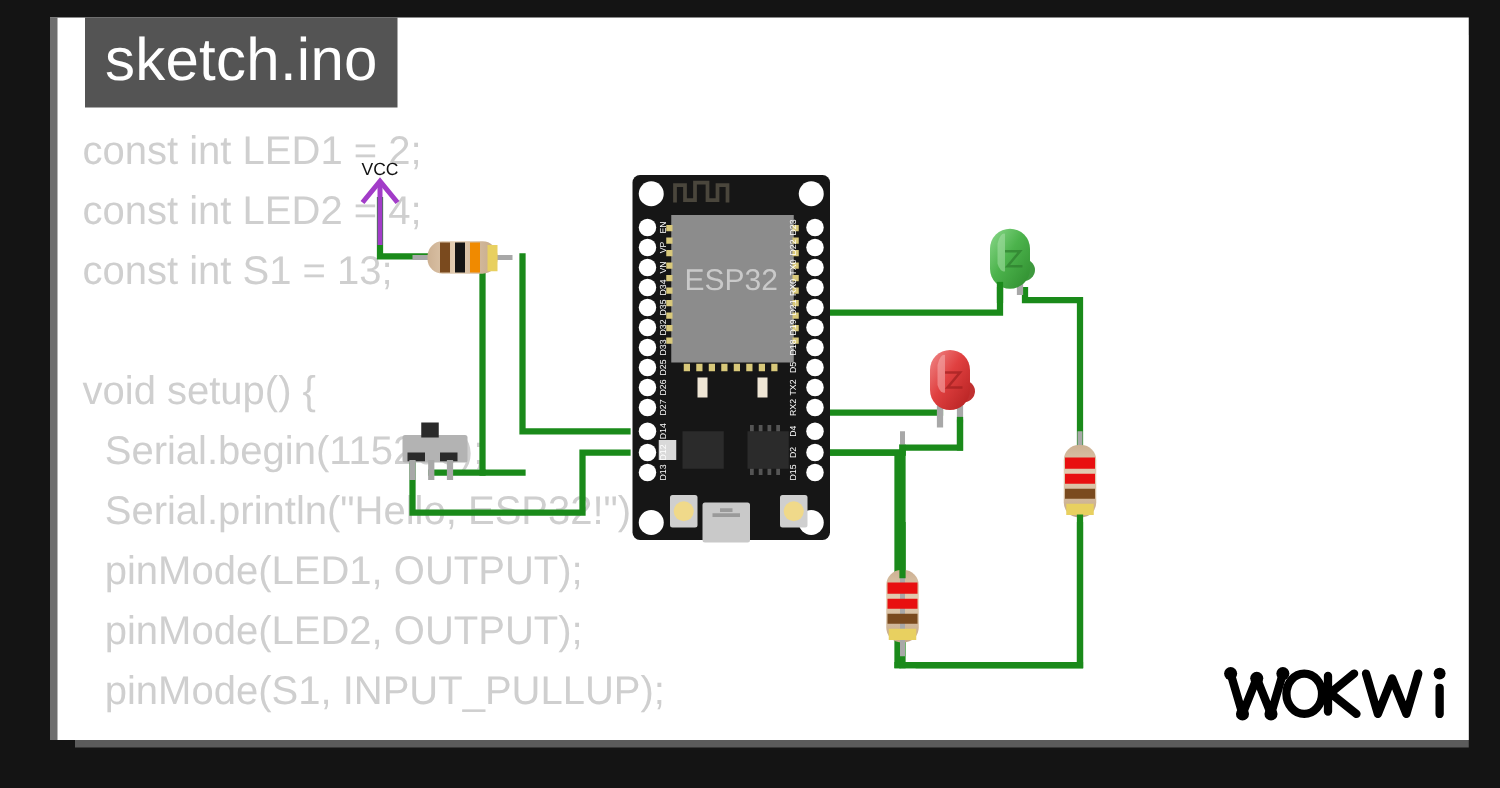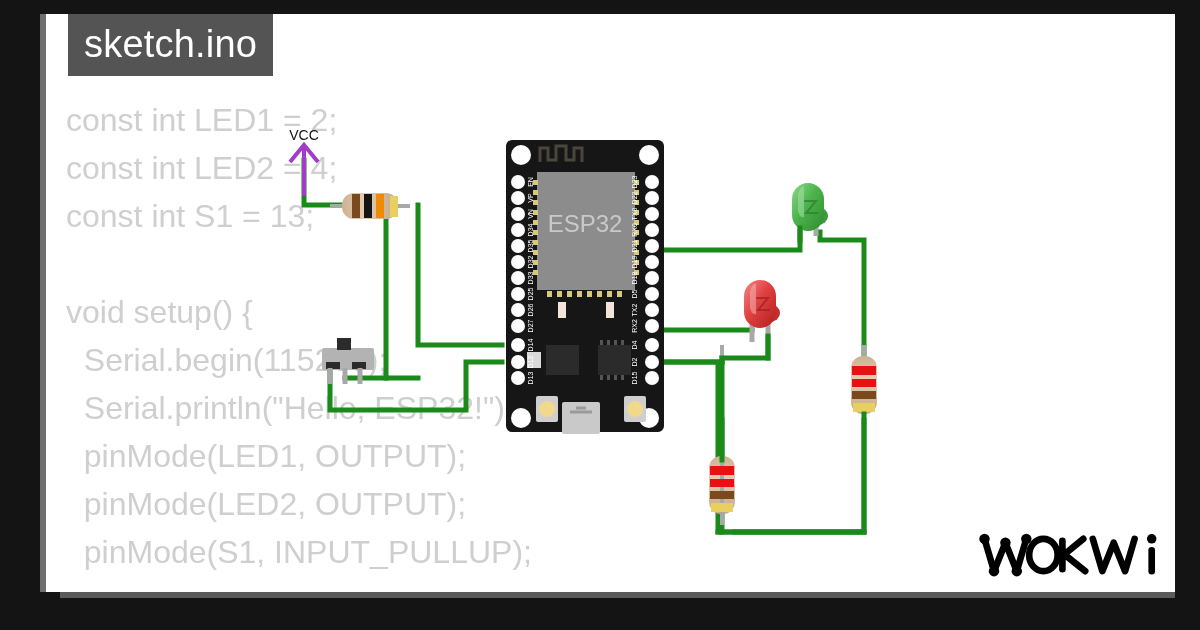--- a/index.html
+++ b/index.html
@@ -19,21 +19,21 @@
     background:#ffffff;
     border-left:6px solid #6e6e6e;
     box-sizing:border-box;
     overflow:hidden;
   }
   
   #file-badge{
     position:absolute;left:68px;top:14px;
     background:#545454;
     color:#ffffff;
-    font-size:38px;
+    font-size:48px;
     line-height:1;
     padding:11px 16px 13px 16px;
     letter-spacing:.2px;
     z-index:30;
   }
   
   #code{
     position:absolute;left:66px;top:96px;width:700px;
     color:#cfcfcf;
     font-size:32px;

